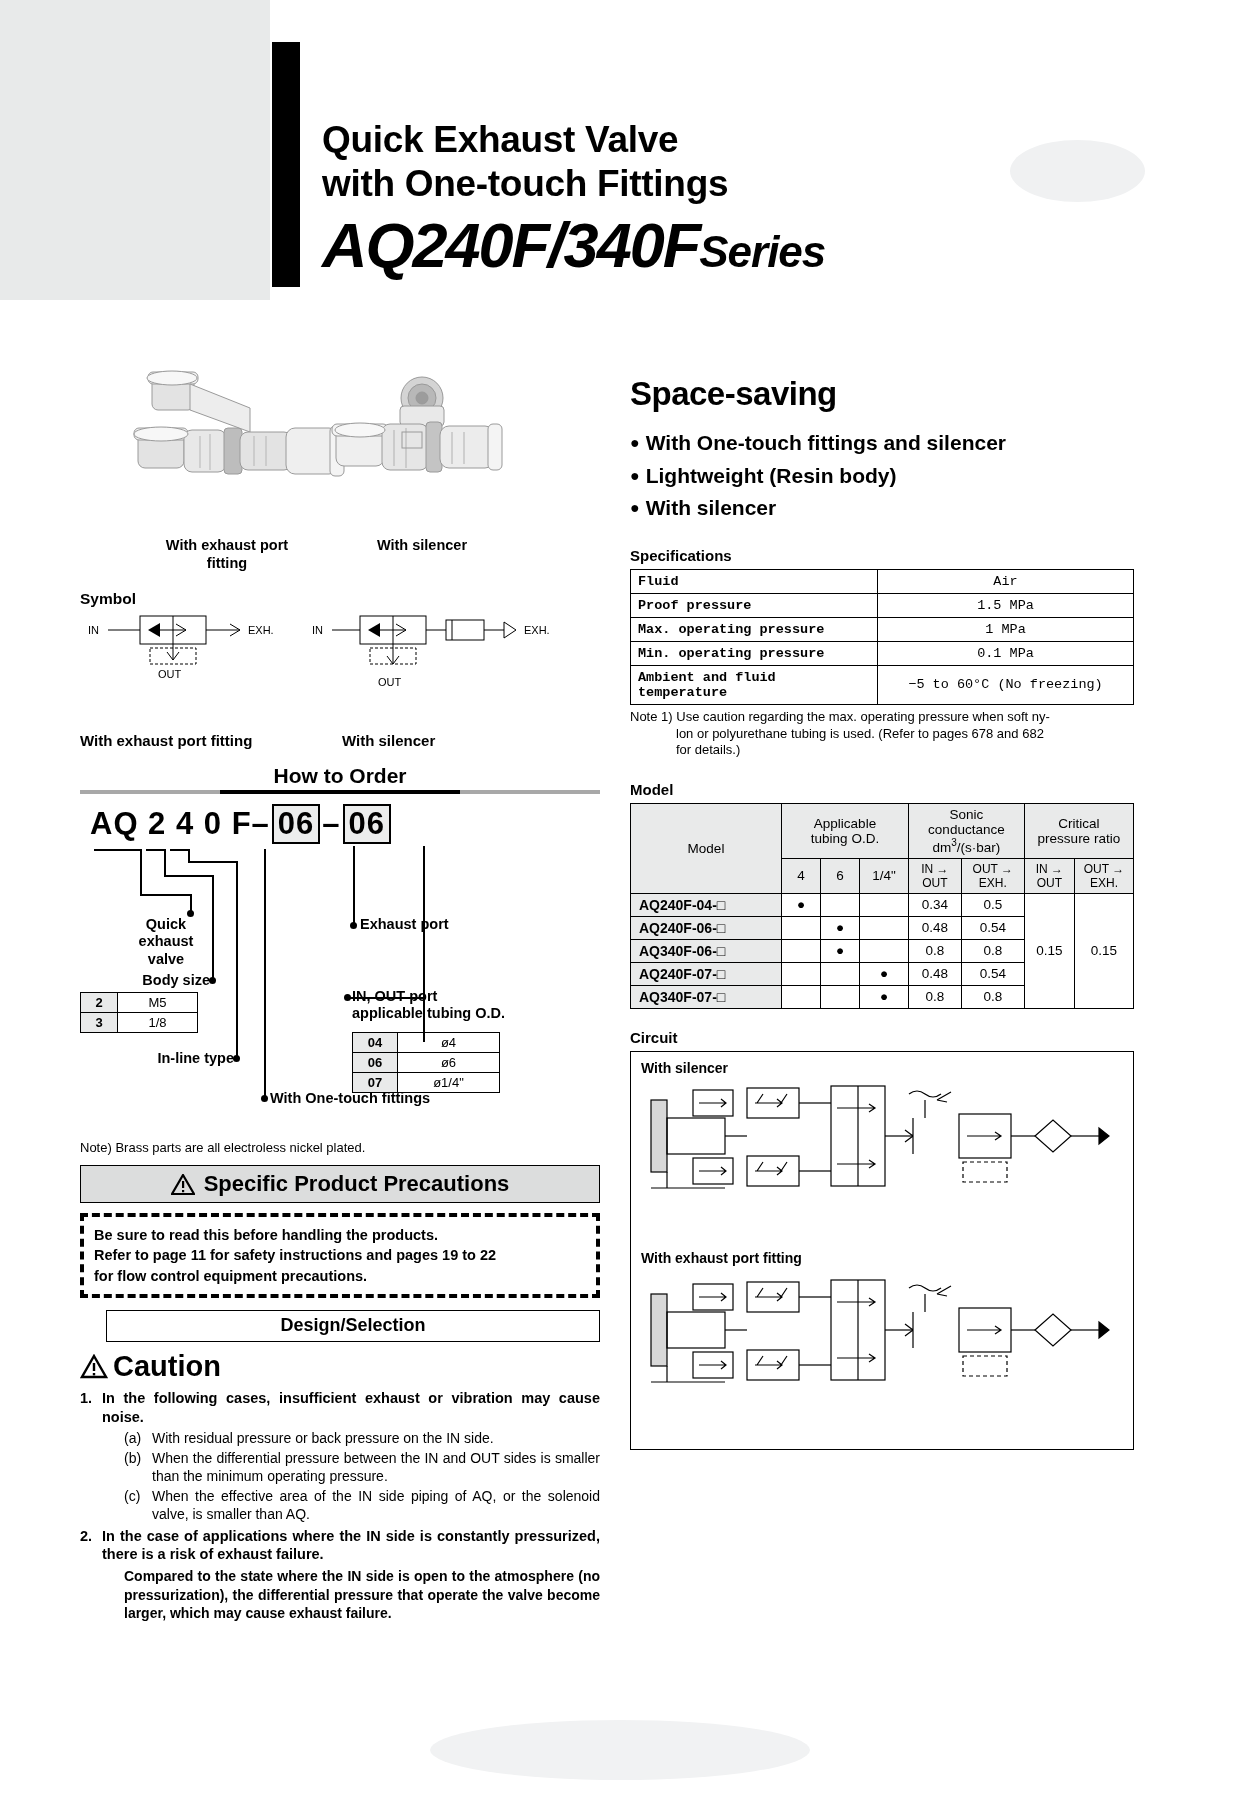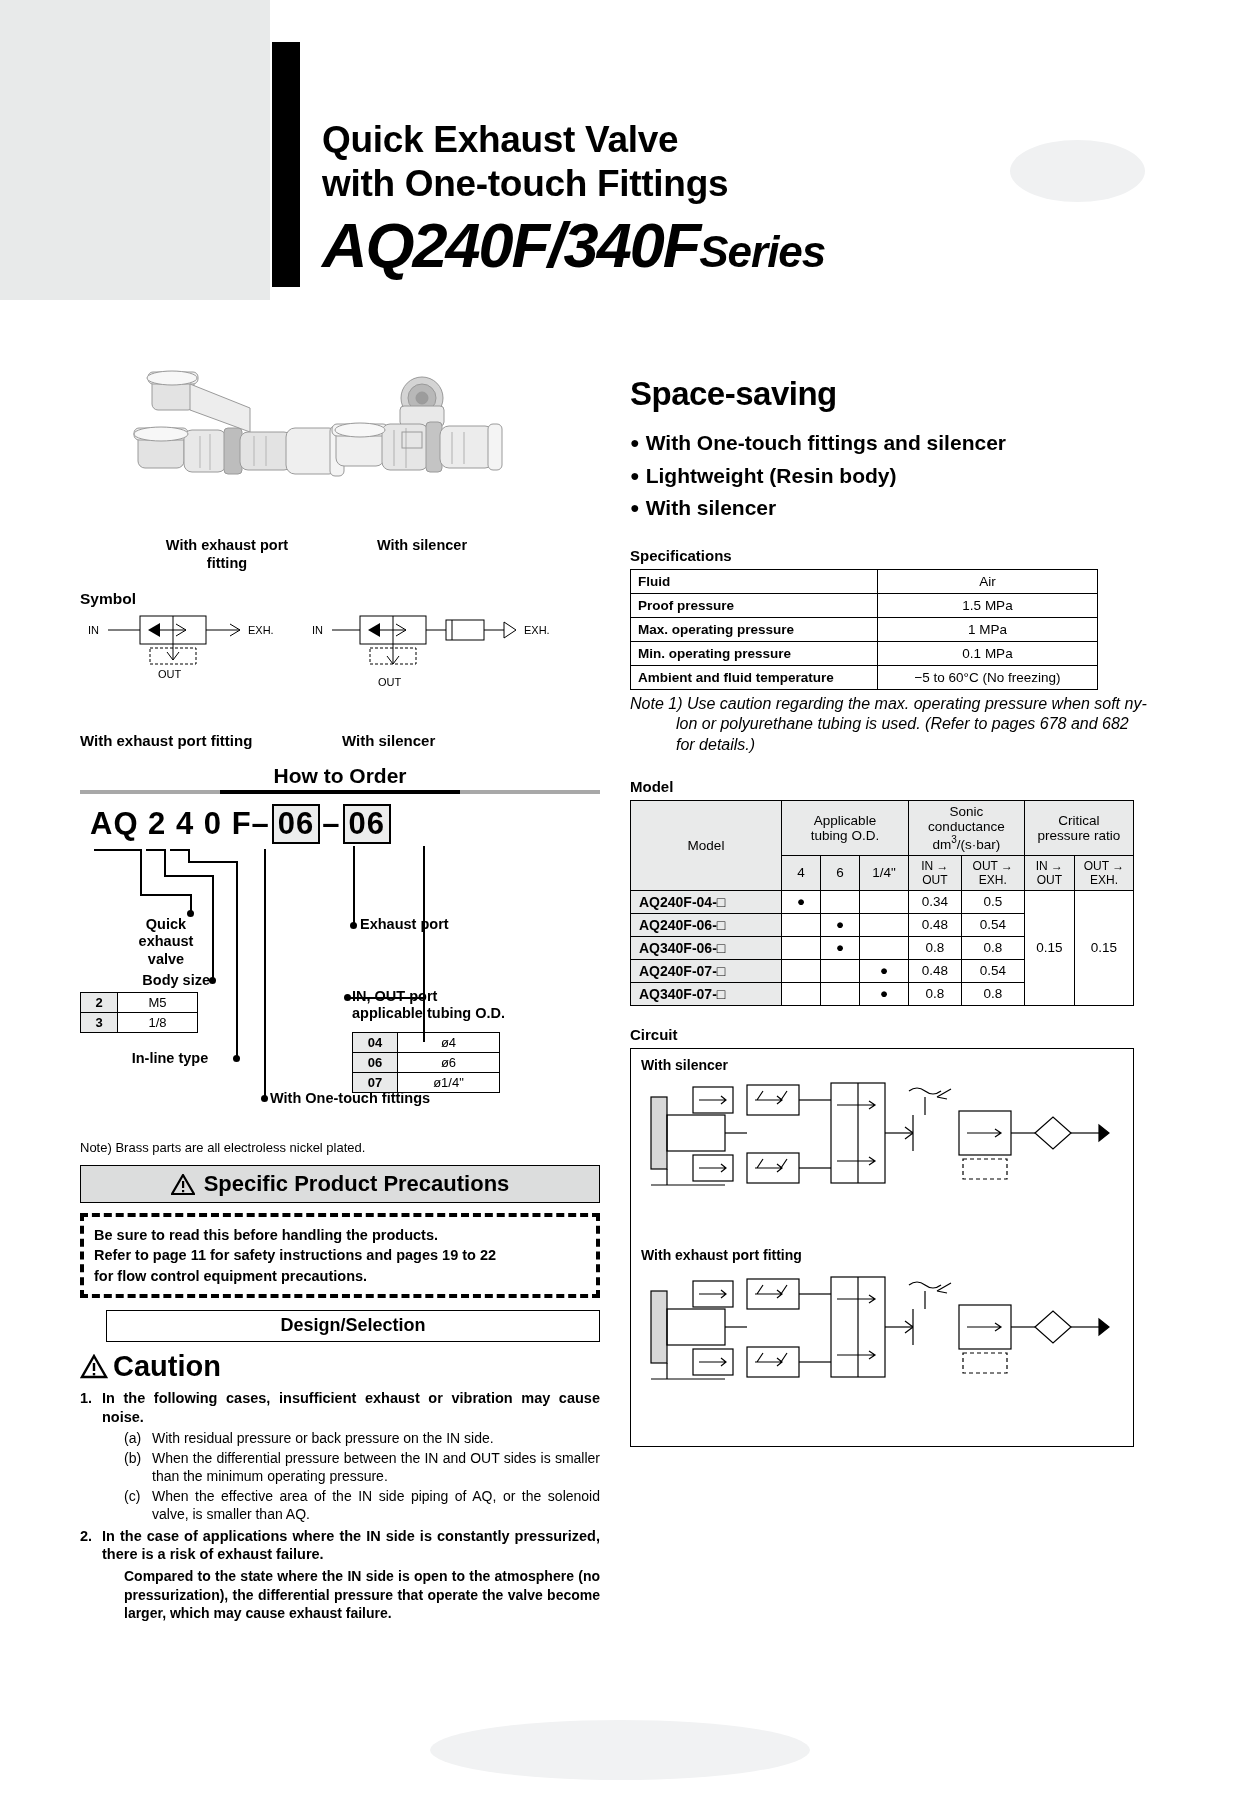--- a/index.html
+++ b/index.html
@@ -84,26 +84,26 @@
   
   .right{position:absolute;left:630px;top:375px;width:530px;}
   .r-h1{font-size:33px;font-weight:bold;letter-spacing:-0.5px;}
   .r-h2{font-size:17px;font-weight:bold;margin-top:1px;}
   .bullets{margin-top:14px;}
   .blt{font-size:21px;font-weight:bold;line-height:1.55;}
   .blt i{font-style:normal;font-size:16px;vertical-align:2px;margin-right:6px;}
 
   .r-sec{font-size:15px;font-weight:bold;margin:22px 0 5px 0;}
 
-  table.spec{border-collapse:collapse;width:468px;font-size:13.5px;}
+  table.spec{border-collapse:collapse;width:504px;font-size:13.5px;font-family:Liberation Mono, monospace;}
   table.spec td{border:1px solid #000;padding:4px 7px;}
   table.spec .k{font-weight:bold;width:232px;}
   table.spec .v{text-align:center;}
 
-  .rnote{font-size:16px;line-height:1.3;margin-top:4px;text-align:justify;font-style:italic;}
+  .rnote{font-size:13px;line-height:1.3;margin-top:4px;text-align:justify;}
   .rnote .ind{display:block;margin-left:46px;}
 
   table.model{border-collapse:collapse;width:504px;font-size:13.5px;}
   table.model td,table.model th{border:1px solid #000;padding:3px 4px;text-align:center;}
   table.model .hd{background:#e9eaea;font-weight:normal;}
   table.model .mn{background:#e9eaea;font-weight:bold;text-align:left;padding-left:8px;font-size:14px;}
   table.model .sm{font-size:12px;}
 
   .circ{border:1px solid #000;width:502px;height:397px;margin-top:4px;position:relative;
     background:#fff;}
@@ -275,21 +275,21 @@
       <div class="dot" style="left:270px;top:118px;"></div>
 
       <div class="ln vl" style="left:343px;top:42px;height:196px;"></div>
       <div class="dot" style="left:264px;top:190px;"></div>
       <div class="ln hl" style="left:267px;top:193px;width:78px;"></div>
 
       <div class="olab" style="left:40px;top:112px;width:92px;text-align:center;">
         Quick<br>exhaust<br>valve
       </div>
       <div class="olab" style="left:38px;top:168px;width:92px;text-align:right;">Body size</div>
-      <div class="olab" style="left:26px;top:246px;width:128px;text-align:center;">In-line type</div>
+      <div class="olab" style="left:26px;top:246px;width:128px;text-align:right;">In-line type</div>
       <div class="olab" style="left:190px;top:286px;">With One-touch fittings</div>
       <div class="olab" style="left:280px;top:112px;">Exhaust port</div>
       <div class="olab" style="left:272px;top:184px;width:180px;">
         IN, OUT port<br>applicable tubing O.D.
       </div>
 
       <table class="t" style="position:absolute;left:0;top:188px;width:118px;">
         <tbody>
           <tr>
             <td class="tk" style="width:26px;">2</td>

